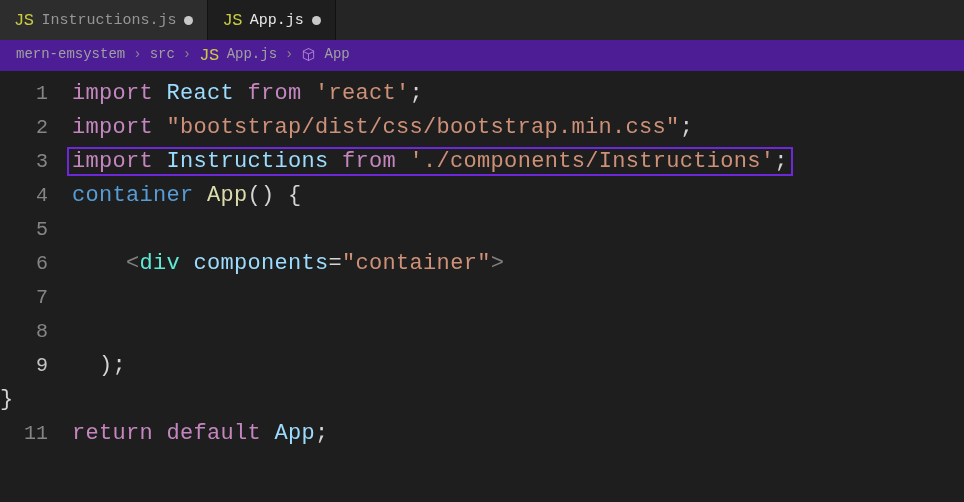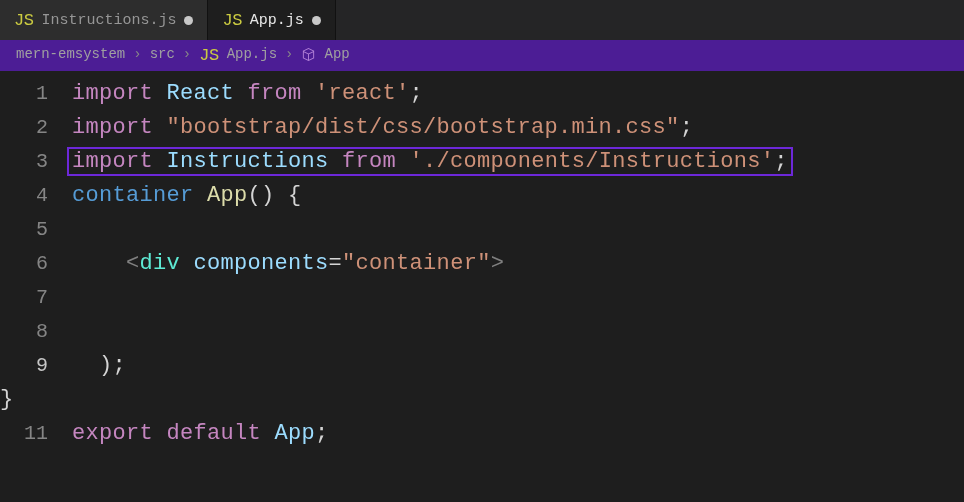--- a/index.html
+++ b/index.html
@@ -169,16 +169,16 @@
     <span class="gutter current">9</span>
     <span class="code">  <span class="tk-p">);</span></span>
   </div>
 
   <div class="line">
     <span class="code"><span class="tk-p">}</span></span>
   </div>
 
   <div class="line">
     <span class="gutter">11</span>
-    <span class="code"><span class="tk-k">export</span> <span class="tk-k">default</span> <span class="tk-v">App</span><span class="tk-p">;</span></span>
+    <span class="code"><span class="tk-k">return</span> <span class="tk-k">default</span> <span class="tk-v">App</span><span class="tk-p">;</span></span>
   </div>
 
 </div>
 
 </body></html>

